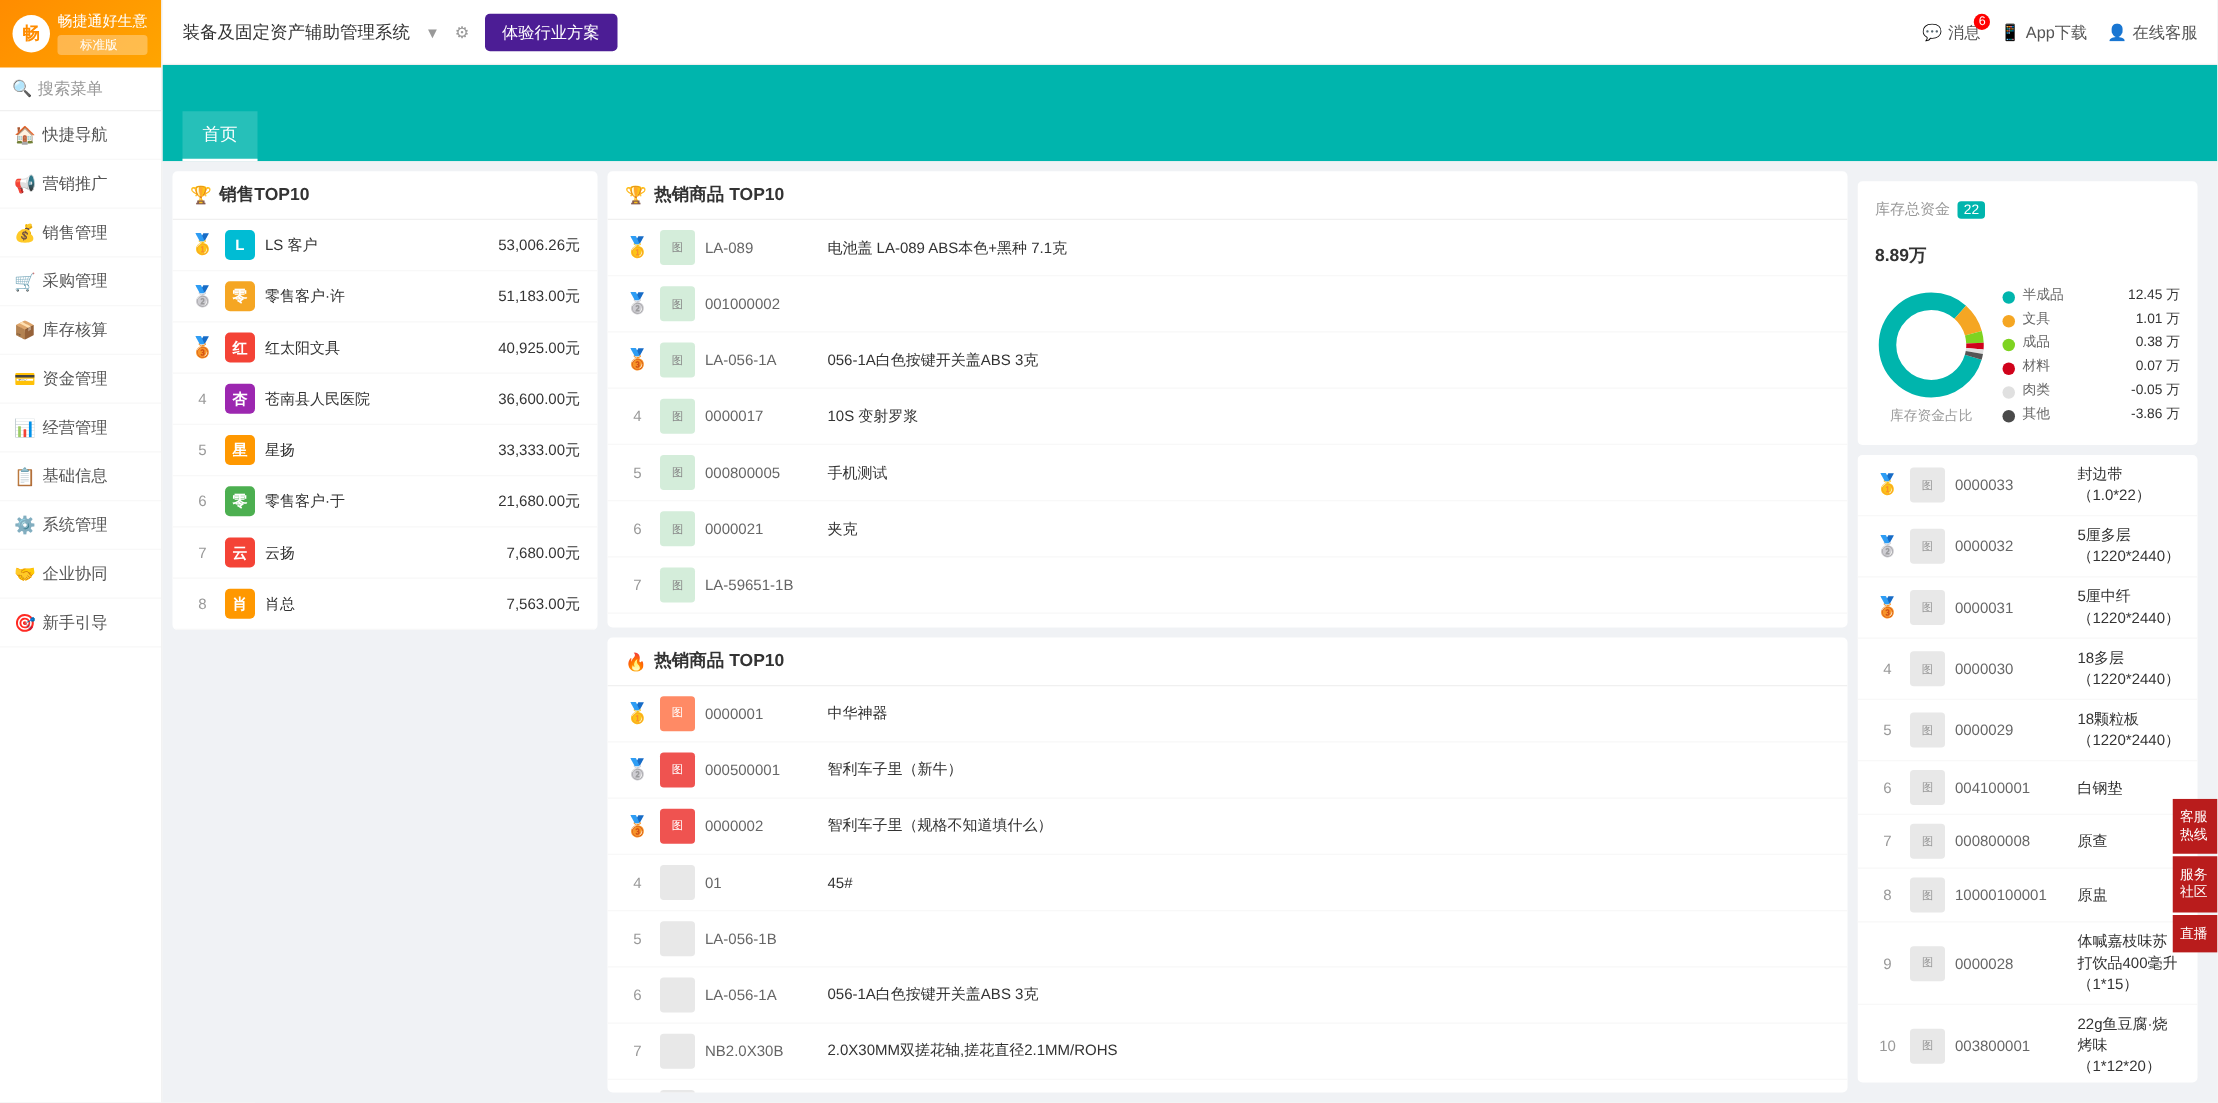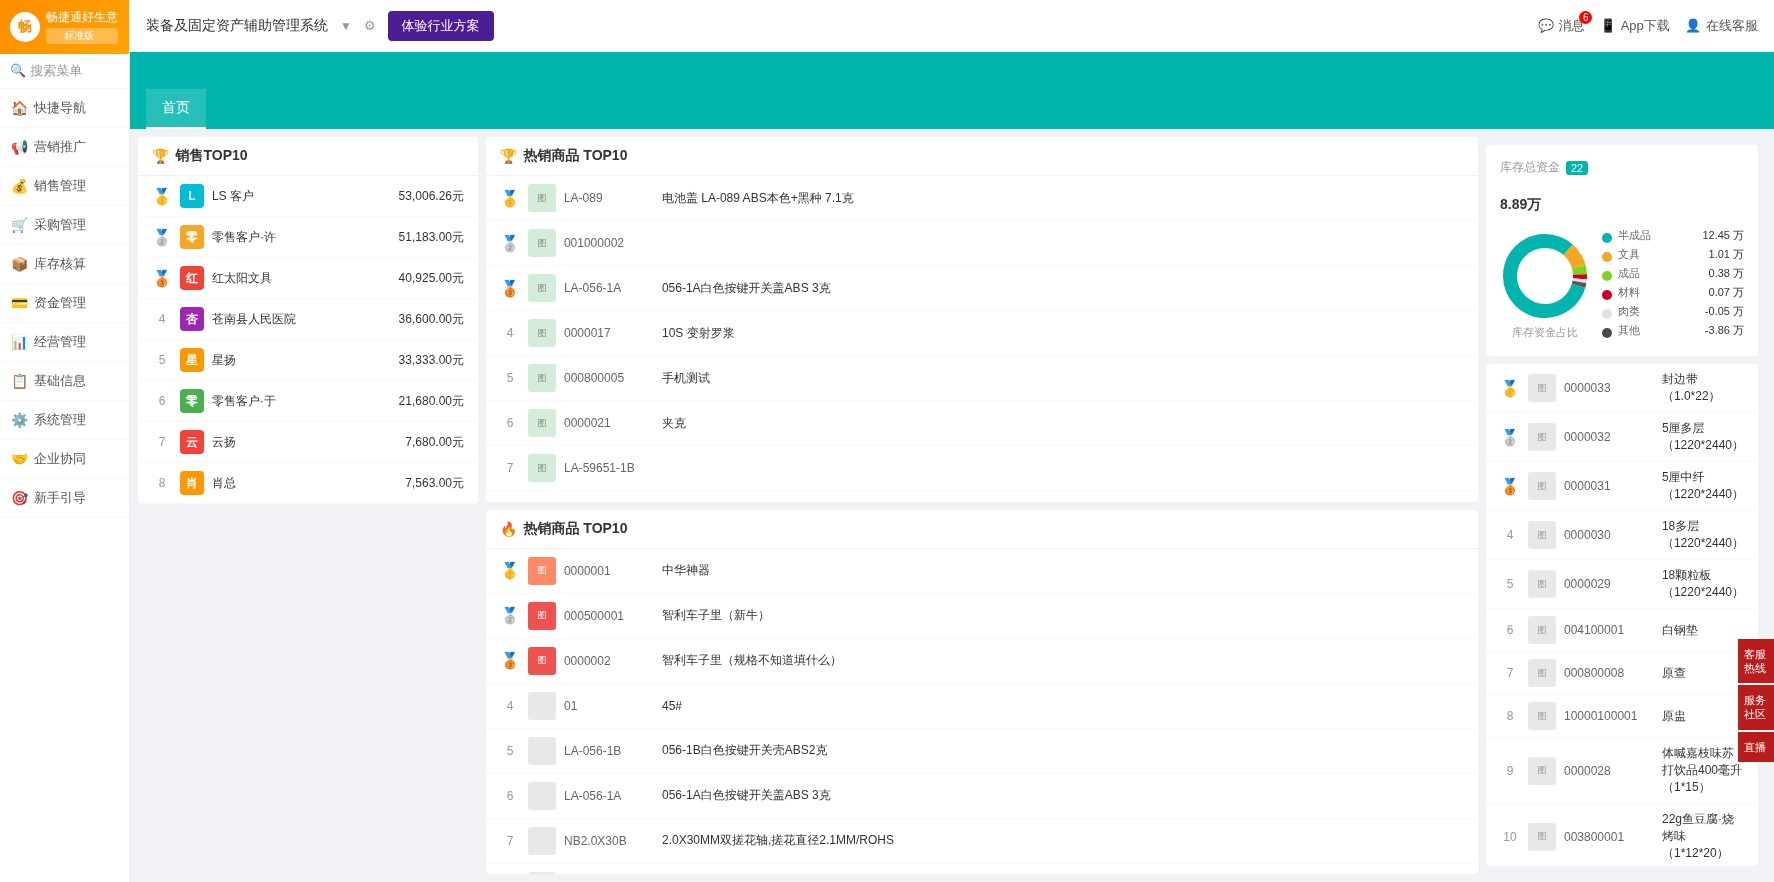--- a/index.html
+++ b/index.html
@@ -497,21 +497,20 @@
                 <div class="product-item">
     <span class="rank-num">4</span>
     <div class="product-thumb" style="background:#e8e8e8; font-size:9px; color:#fff;"></div>
     <span class="product-code">01</span>
     <span class="product-name">45#</span>
   </div>
                 <div class="product-item">
     <span class="rank-num">5</span>
     <div class="product-thumb" style="background:#e8e8e8; font-size:9px; color:#fff;"></div>
     <span class="product-code">LA-056-1B</span>
-    <span class="product-name">056-1B白色按键开关壳ABS2克</span>
   </div>
                 <div class="product-item">
     <span class="rank-num">6</span>
     <div class="product-thumb" style="background:#e8e8e8; font-size:9px; color:#fff;"></div>
     <span class="product-code">LA-056-1A</span>
     <span class="product-name">056-1A白色按键开关盖ABS 3克</span>
   </div>
                 <div class="product-item">
     <span class="rank-num">7</span>
     <div class="product-thumb" style="background:#e8e8e8; font-size:9px; color:#fff;"></div>

